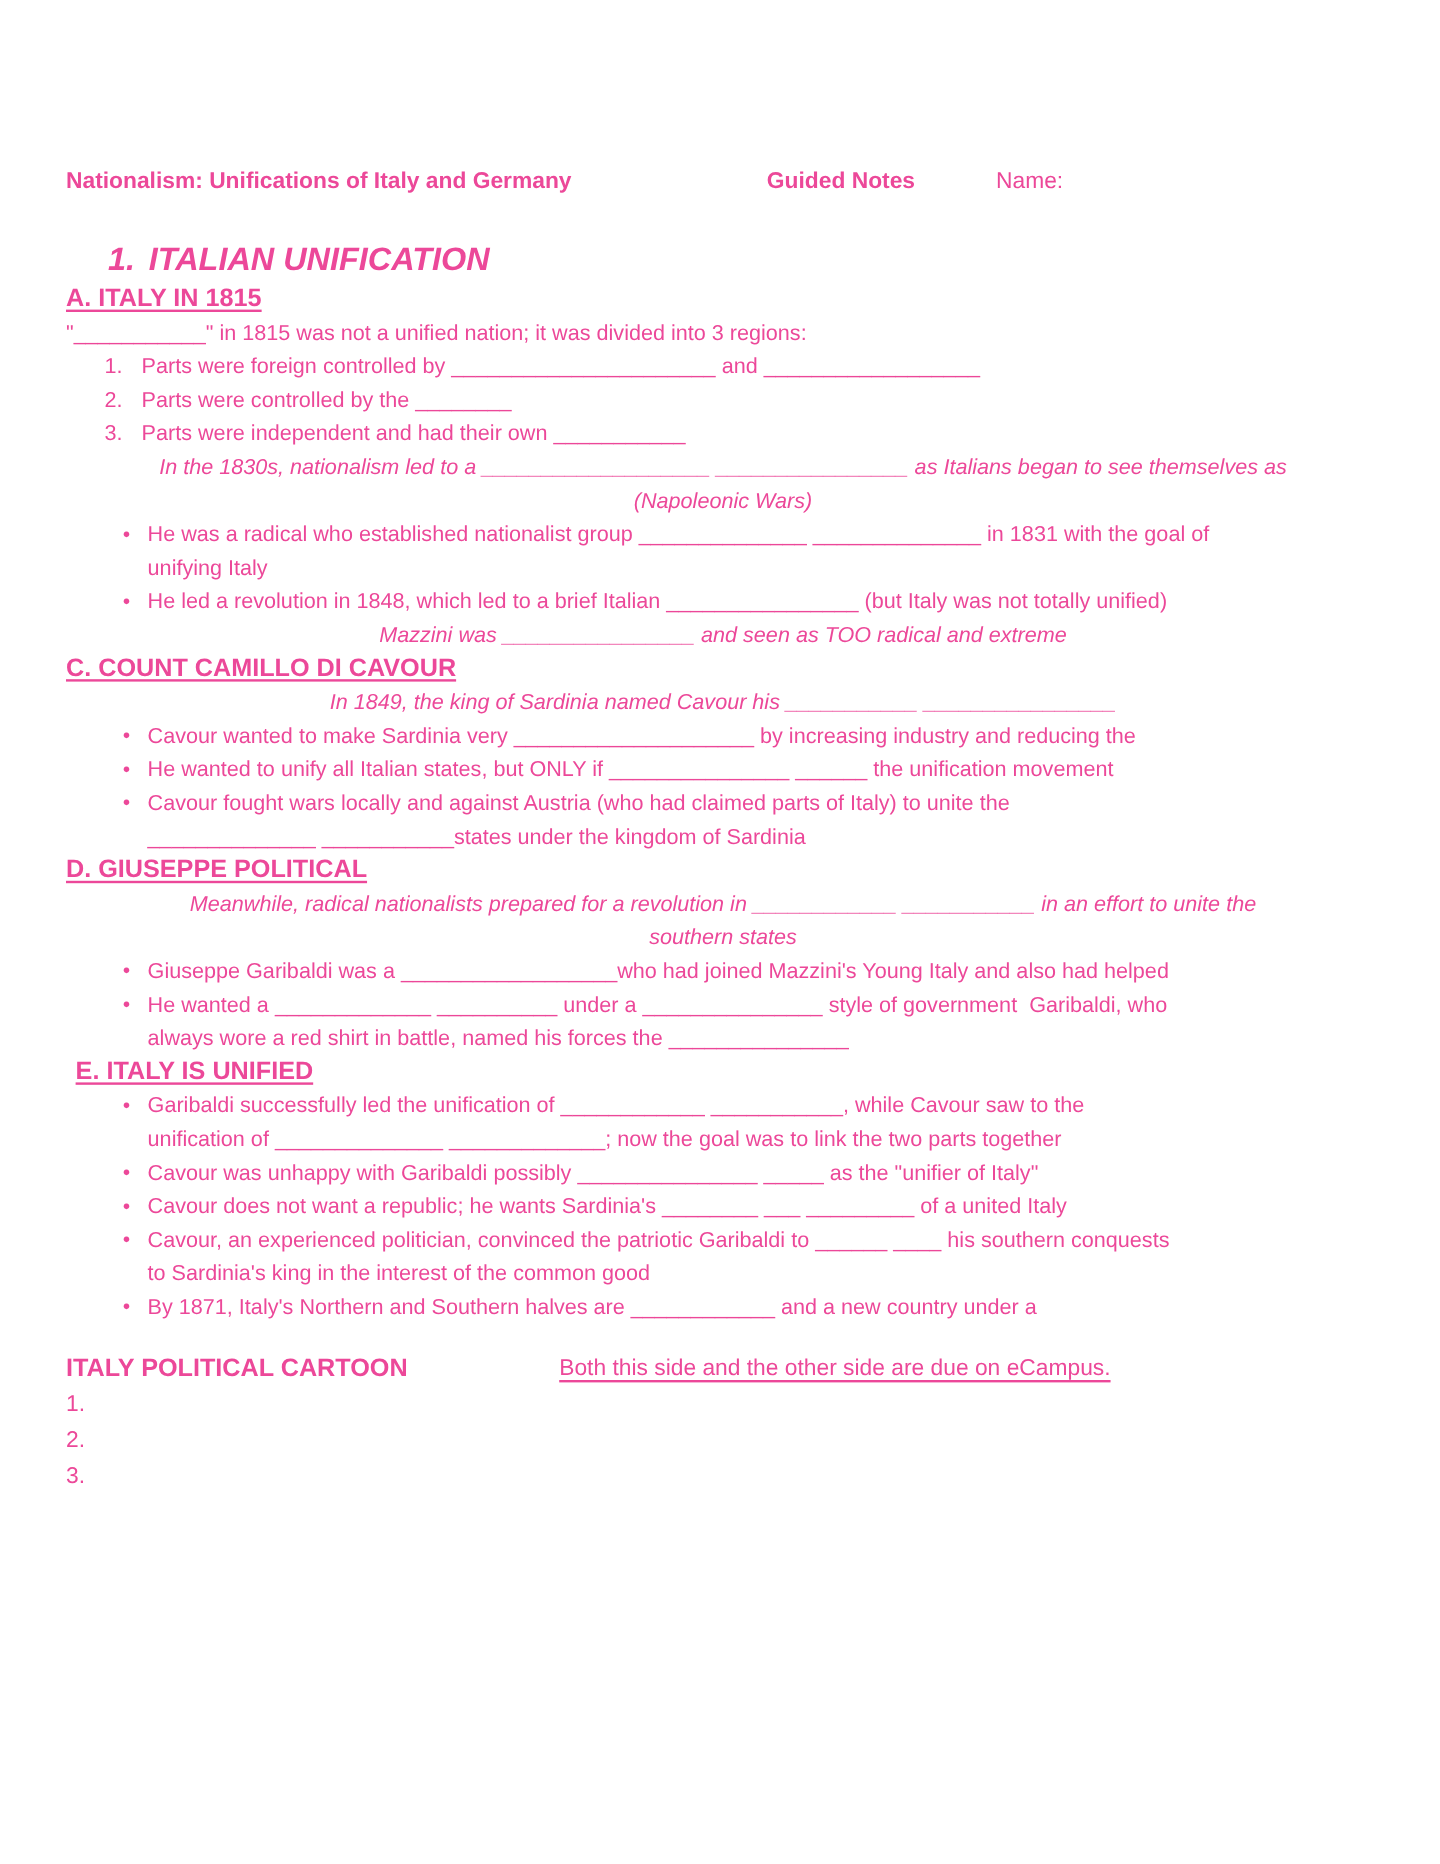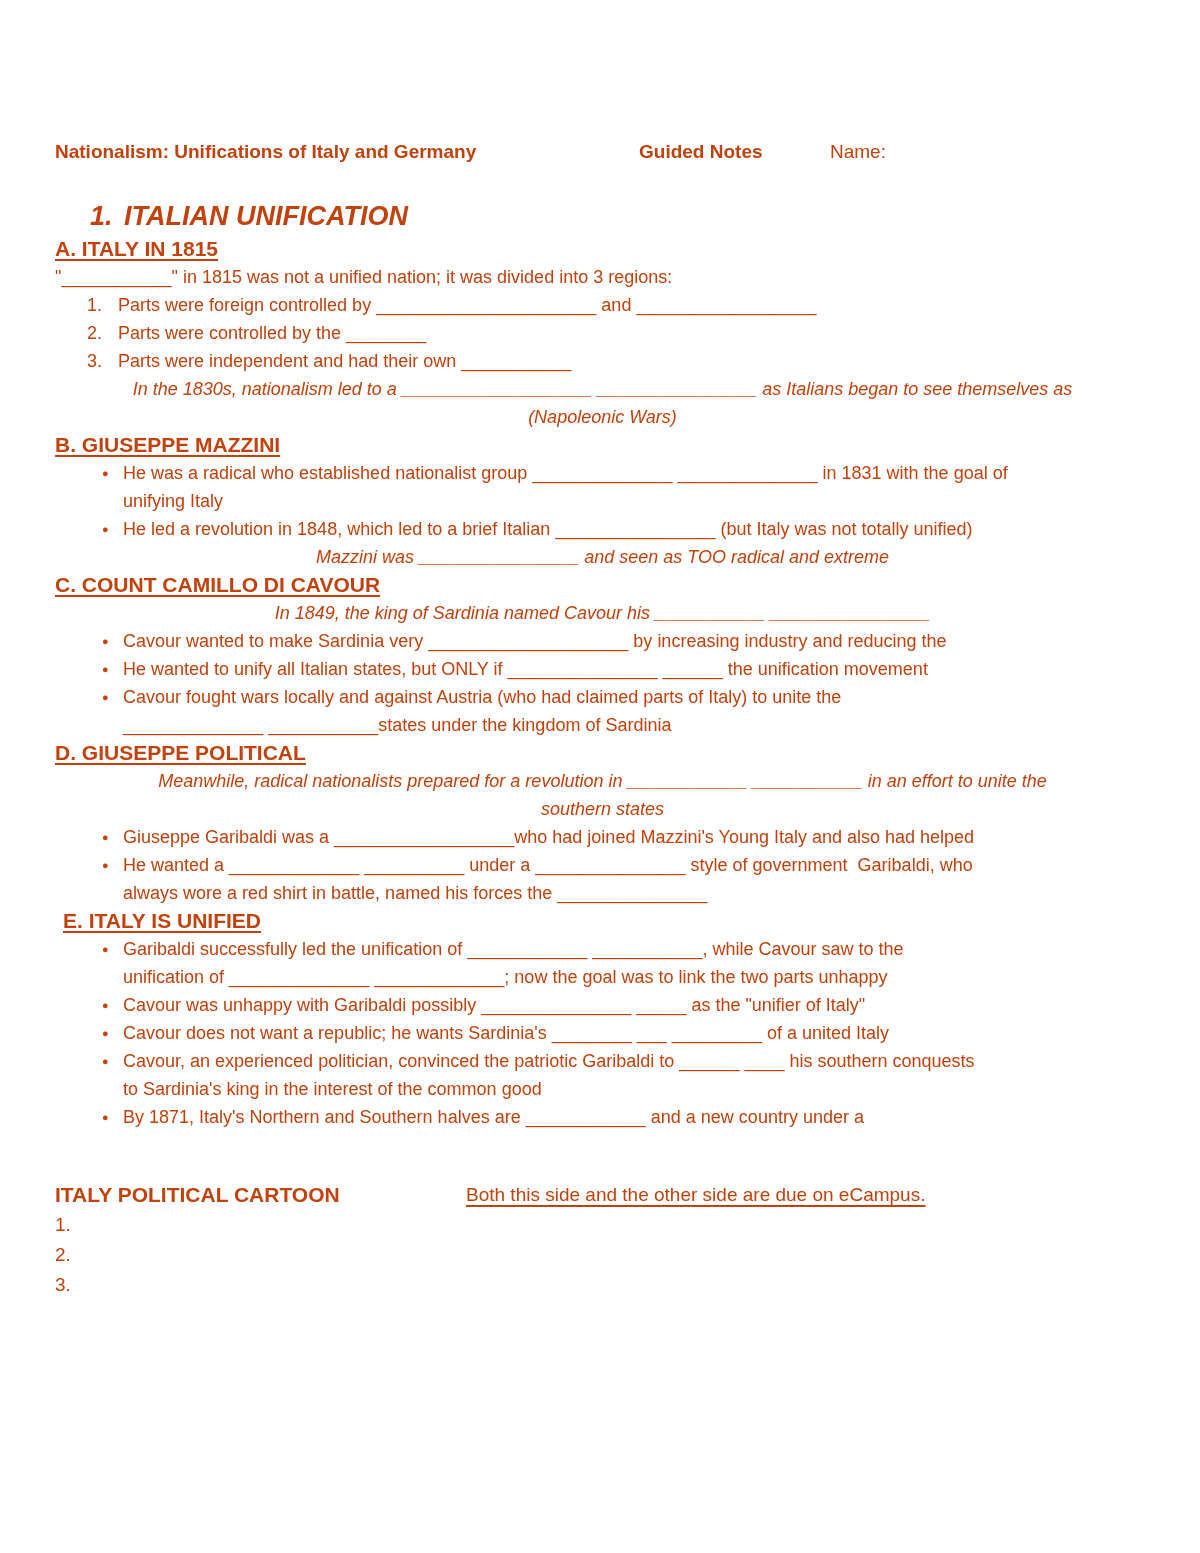--- a/index.html
+++ b/index.html
@@ -1,38 +1,38 @@
 <!DOCTYPE html>
 <html><head>
 <meta charset="utf-8">
 <style>
   html,body{margin:0;padding:0;background:#ffffff;}
   .page{
     width:1200px;height:1340px;box-sizing:border-box;position:relative;
-    background:#ffffff;color:#c2410c;
+    background:#ffffff;color:#ec4899;
     font-family:"Liberation Sans",sans-serif;
     padding:140px 50px 0 55px;overflow:hidden;
   }
   .doc-header{position:relative;height:26px;font-size:19px;font-weight:bold;line-height:24px;}
   .doc-header .center{position:absolute;left:584px;top:0;}
   .doc-header .name{position:absolute;left:775px;top:0;font-weight:normal;}
   .title-row{display:flex;margin:33px 0 2px 0;font-size:27px;line-height:34px;font-weight:bold;font-style:italic;}
   .title-num{margin-left:35px;width:34px;flex:none;}
   .heading{
     font-size:21px;font-weight:bold;line-height:28px;
     text-decoration:underline;text-decoration-thickness:2px;text-underline-offset:3px;
   }
   .txt{font-size:18px;line-height:28px;white-space:pre-wrap;}
   .para{font-size:18px;line-height:28px;}
   .listrow{display:flex;align-items:flex-start;}
   .num{margin-left:32px;width:31px;flex:none;font-size:18px;line-height:28px;}
   .dot{margin-left:47px;width:21px;flex:none;font-size:11px;line-height:28px;}
   .lines{flex:1;min-width:0;}
   .italic-note{font-style:italic;text-align:center;}
-  .cartoon-row{display:flex;margin-top:49px;line-height:30px;}
+  .cartoon-row{display:flex;margin-top:23px;line-height:30px;}
   .cartoon-row .left{font-size:21px;font-weight:bold;width:411px;flex:none;}
   .cartoon-row .right{
     font-size:19px;
     text-decoration:underline;text-decoration-thickness:2px;text-underline-offset:4px;
   }
   .answers .para{font-size:19px;line-height:30px;}
 </style>
 </head>
 <body>
 
@@ -66,21 +66,20 @@
       <div class="listrow">
         <span class="num">3.</span>
         <div class="lines">
           <div class="txt">Parts were independent and had their own ___________</div>
         </div>
       </div>
       <div class="italic-note">
         <div class="txt">In the 1830s, nationalism led to a ___________________ ________________ as Italians began to see themselves as</div>
         <div class="txt">(Napoleonic Wars)</div>
       </div>
-      <div class="heading">B. GIUSEPPE MAZZINI</div>
       <div class="listrow">
         <span class="dot">●</span>
         <div class="lines">
           <div class="txt">He was a radical who established nationalist group ______________ ______________ in 1831 with the goal of</div>
           <div class="txt">unifying Italy</div>
         </div>
       </div>
       <div class="listrow">
         <span class="dot">●</span>
         <div class="lines">
@@ -129,21 +128,21 @@
         <div class="lines">
           <div class="txt">He wanted a _____________ __________ under a _______________ style of government  Garibaldi, who</div>
           <div class="txt">always wore a red shirt in battle, named his forces the _______________</div>
         </div>
       </div>
       <div class="heading" style="margin-left: 8px;">E. ITALY IS UNIFIED</div>
       <div class="listrow">
         <span class="dot">●</span>
         <div class="lines">
           <div class="txt">Garibaldi successfully led the unification of ____________ ___________, while Cavour saw to the</div>
-          <div class="txt">unification of ______________ _____________; now the goal was to link the two parts unhappy</div>
+          <div class="txt">unification of ______________ _____________; now the goal was to link the two parts together</div>
         </div>
       </div>
       <div class="listrow">
         <span class="dot">●</span>
         <div class="lines">
           <div class="txt">Cavour was unhappy with Garibaldi possibly _______________ _____ as the "unifier of Italy"</div>
         </div>
       </div>
       <div class="listrow">
         <span class="dot">●</span>

